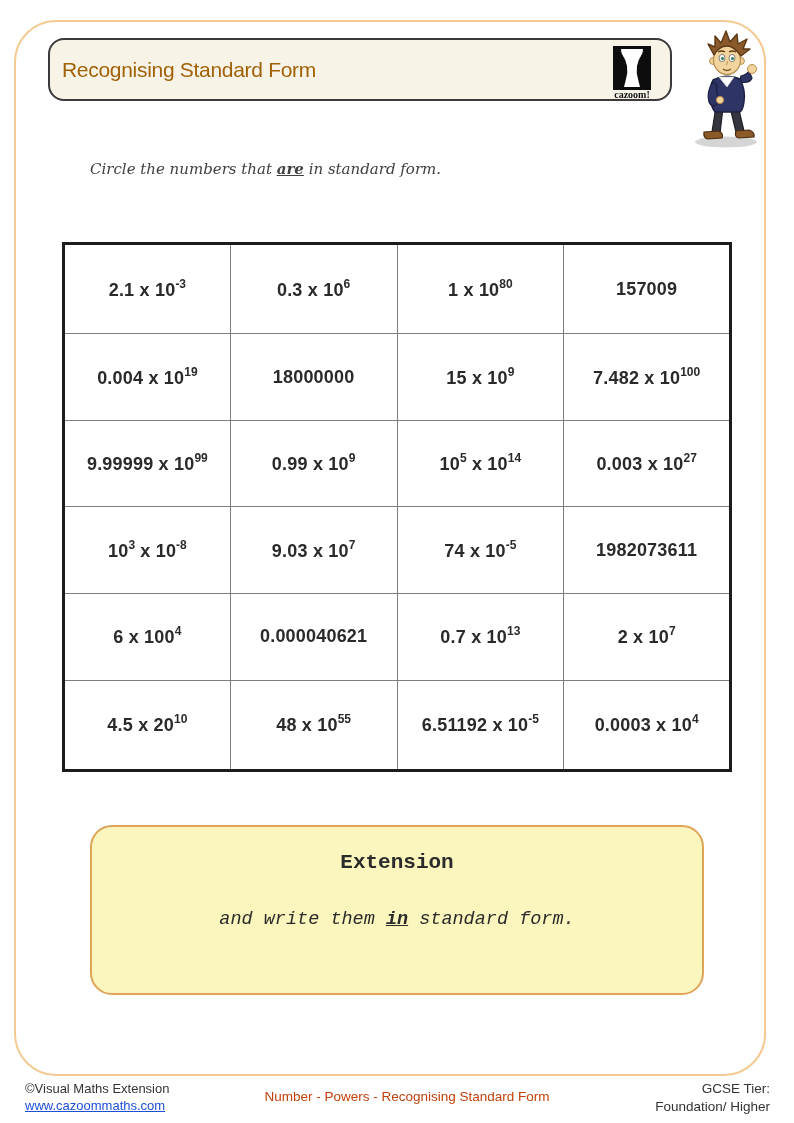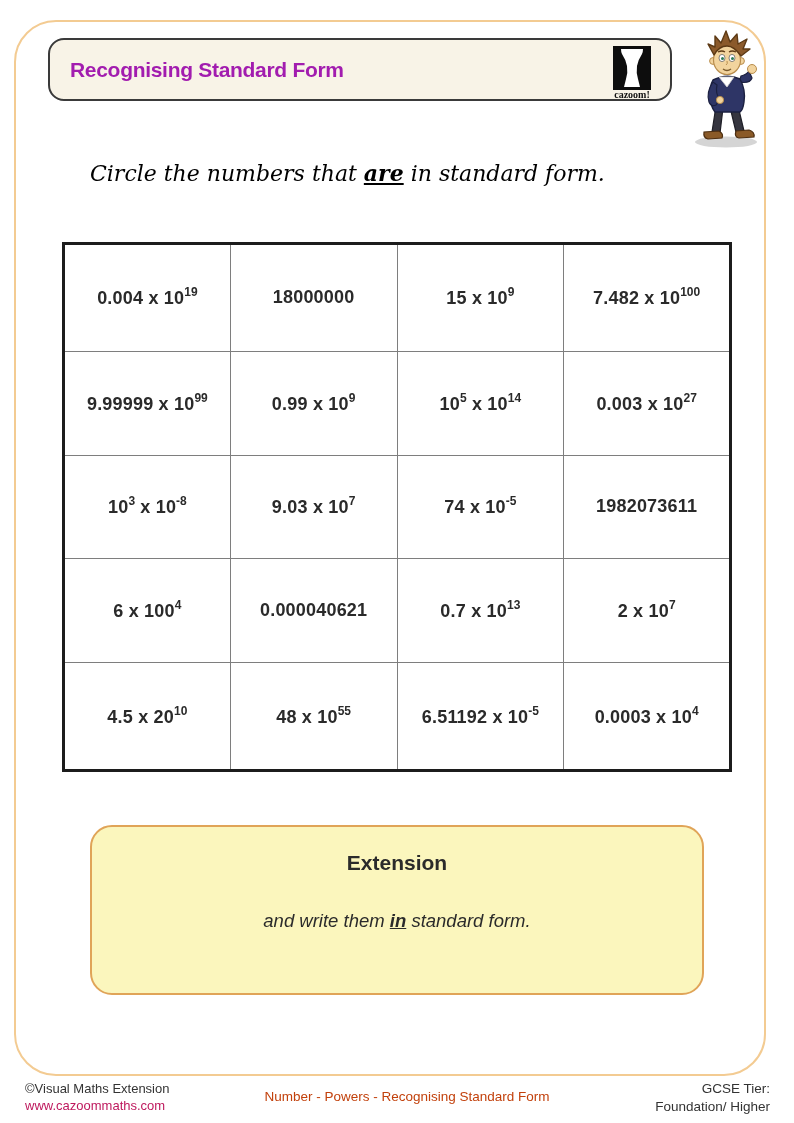--- a/index.html
+++ b/index.html
@@ -5,52 +5,52 @@
   * { margin:0; padding:0; box-sizing:border-box; }
   html,body { width:794px; height:1123px; background:#ffffff;
               font-family:"Liberation Sans", sans-serif; color:#2b2b2b; }
   body { position:relative; overflow:hidden; }
 
   .page-frame { position:absolute; left:14px; top:20px; width:752px; height:1056px;
                 border:2px solid #f3cb92; border-radius:42px; background:#ffffff; }
 
   .title-box { position:absolute; left:48px; top:38px; width:624px; height:63px;
                background:#f8f3e7; border:2px solid #3a3a3a; border-radius:16px; }
-  .title-text { position:absolute; left:20px; top:50%; transform:translateY(-50%);
-                font-size:21px; font-weight:bold; color:#a21caf; letter-spacing:-0.3px; }
+  .title-text { position:absolute; left:12px; top:50%; transform:translateY(-50%);
+                font-size:21px; font-weight:normal; color:#a16207; letter-spacing:-0.3px; }
   .logo { position:absolute; right:12px; top:6px; width:52px; text-align:center; }
   .logo-mark { display:block; margin:0 auto; }
   .logo-word { font-family:"Liberation Serif", serif; font-weight:bold; font-size:10px;
                color:#111; margin-top:-1px; }
 
   .mascot { position:absolute; left:686px; top:28px; }
 
   .instruction { position:absolute; left:90px; top:160px; width:560px;
                  font-family:"DejaVu Serif","Liberation Serif",serif; font-style:italic;
-                 font-size:22px; color:#000000; }
+                 font-size:15px; color:#404040; }
   .instruction .emph { font-weight:bold; text-decoration:underline; }
 
   .grid-wrap { position:absolute; left:62px; top:242px; }
   table.numbers { border-collapse:collapse; table-layout:fixed; width:670px; height:530px;
                   border:3px solid #1c1c1c; }
   table.numbers td { border:1px solid #7e7e7e; text-align:center; vertical-align:middle;
                      font-weight:bold; font-size:18px; color:#2a2a2a; letter-spacing:0.2px; }
   table.numbers sup { font-size:12px; position:relative; top:-1px; letter-spacing:0; }
 
   .extension { position:absolute; left:90px; top:825px; width:614px; height:170px;
                background:#fbf6bd; border:2px solid #e0a458; border-radius:22px;
-               text-align:center; }
+               text-align:center;font-family:Liberation Mono, monospace; }
   .extension-title { margin-top:24px; font-size:21px; font-weight:bold; color:#2b2b2b; }
   .extension-body { margin-top:30px; font-style:italic; font-size:18.5px; color:#2b2b2b;
                     line-height:31px; }
   .extension .emph { font-weight:bold; text-decoration:underline; }
 
   .footer { position:absolute; left:0; top:1078px; width:794px; height:45px; }
   .footer-left { position:absolute; left:25px; top:2px; font-size:13px; color:#333; line-height:17px; }
-  .footer-link { color:#be185d; cursor:pointer; }
+  .footer-link { color:#1d4ed8; text-decoration:underline; cursor:pointer; }
   .footer-center { position:absolute; left:0; right:0; top:11px; text-align:center;
                    font-size:13.5px; color:#c2410c;padding-left:20px; }
   .footer-right { position:absolute; right:24px; top:2px; text-align:right;
                   font-size:13.5px; color:#333; line-height:18px; }
 </style>
 </head>
 <body>
 
 <div class="page-frame"></div>
 
@@ -103,20 +103,26 @@
 </svg>
 
 <div class="instruction">
   <span>Circle the numbers that </span><span class="emph">are</span><span> in standard form.</span>
 </div>
 
 <div class="grid-wrap">
   <table class="numbers">
     <tbody>
         <tr>
+          <td>2.1 x 10<sup>-3</sup></td>
+          <td>0.3 x 10<sup>6</sup></td>
+          <td>1 x 10<sup>80</sup></td>
+          <td>157009</td>
+        </tr>
+        <tr>
           <td>0.004 x 10<sup>19</sup></td>
           <td>18000000</td>
           <td>15 x 10<sup>9</sup></td>
           <td>7.482 x 10<sup>100</sup></td>
         </tr>
         <tr>
           <td>9.99999 x 10<sup>99</sup></td>
           <td>0.99 x 10<sup>9</sup></td>
           <td>10<sup>5</sup> x 10<sup>14</sup></td>
           <td>0.003 x 10<sup>27</sup></td>

